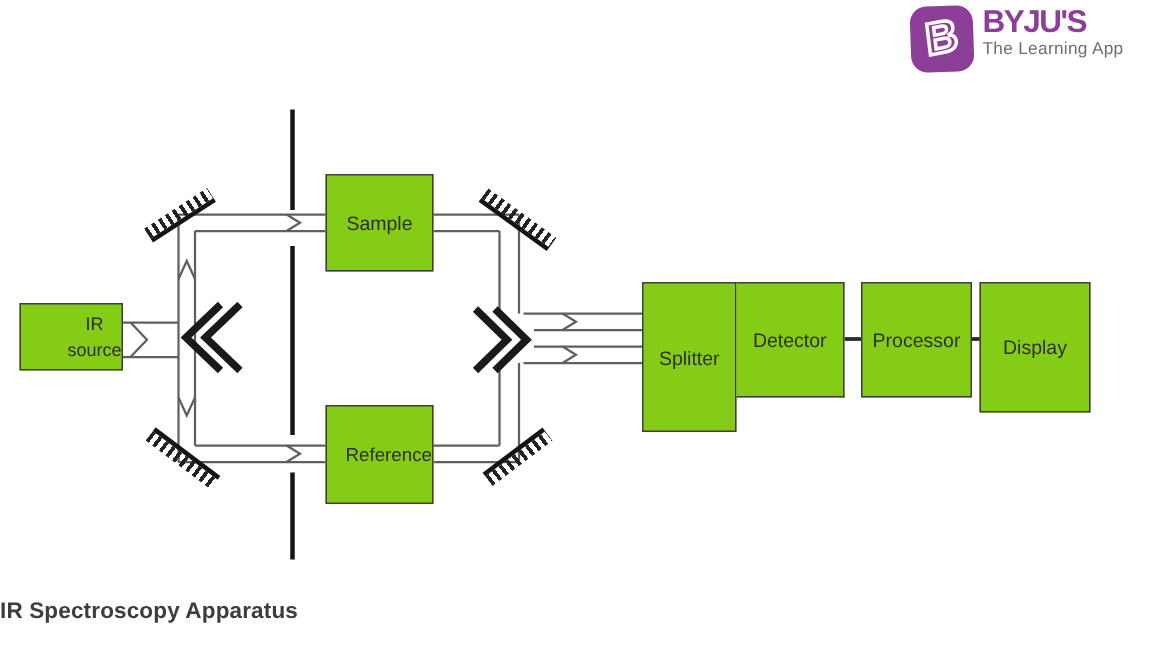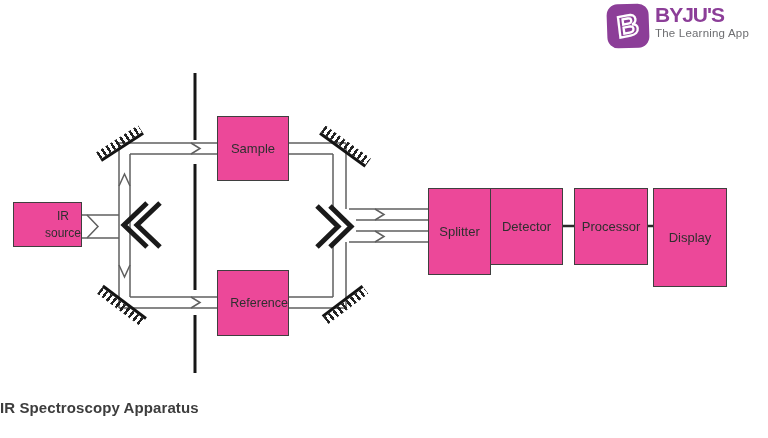--- a/index.html
+++ b/index.html
@@ -18,31 +18,31 @@
     -webkit-text-stroke:2.3px #ffffff;
     transform:rotate(-9deg) skewX(-4deg);line-height:1;
   }
   .logo-text{margin-left:6px;}
   .brand{
     color:#8c3e98;font-size:21px;font-weight:bold;letter-spacing:-1px;line-height:1.05;
   }
   .tagline{color:#6d6e71;font-size:11.5px;margin-top:1px;letter-spacing:0.2px;}
   
   .dbox{
-    position:absolute;background:#ec4899;border:1.4px solid #3f3f3f;
+    position:absolute;background:#84cc16;border:1.4px solid #3f3f3f;
     display:flex;align-items:center;justify-content:center;
     font-size:13px;color:#2f2f2f;text-align:center;box-sizing:border-box;
   }
   .box-ir{left:13px;top:202px;width:69px;height:45px;font-size:12px;line-height:1.35;justify-content:flex-end;}
   .box-sample{left:217px;top:116px;width:72px;height:65px;}
   .box-reference{left:217px;top:270px;width:72px;height:66px;font-size:12.5px;justify-content:flex-end;}
-  .box-splitter{left:428px;top:188px;width:63px;height:87px;}
+  .box-splitter{left:428px;top:188px;width:63px;height:100px;}
   .box-detector{left:491px;top:188px;width:72px;height:77px;border-left:none;}
   .box-processor{left:574px;top:188px;width:74px;height:77px;}
-  .box-display{left:653px;top:188px;width:74px;height:99px;}
+  .box-display{left:653px;top:188px;width:74px;height:87px;}
   
   .mirror{
     position:absolute;height:8px;box-sizing:content-box;
     background:repeating-linear-gradient(90deg,#222 0 2.5px,rgba(0,0,0,0) 2.5px 5.5px);
   }
   .face-bottom{border-bottom:3.5px solid #141414;}
   .face-top{border-top:3.5px solid #141414;}
   .mirror-tl{left:95px;top:138px;width:50px;transform:rotate(-33deg);}
   .mirror-tr{left:317px;top:141px;width:56px;transform:rotate(36deg);}
   .mirror-bl{left:95px;top:300px;width:54px;transform:rotate(37deg);}

